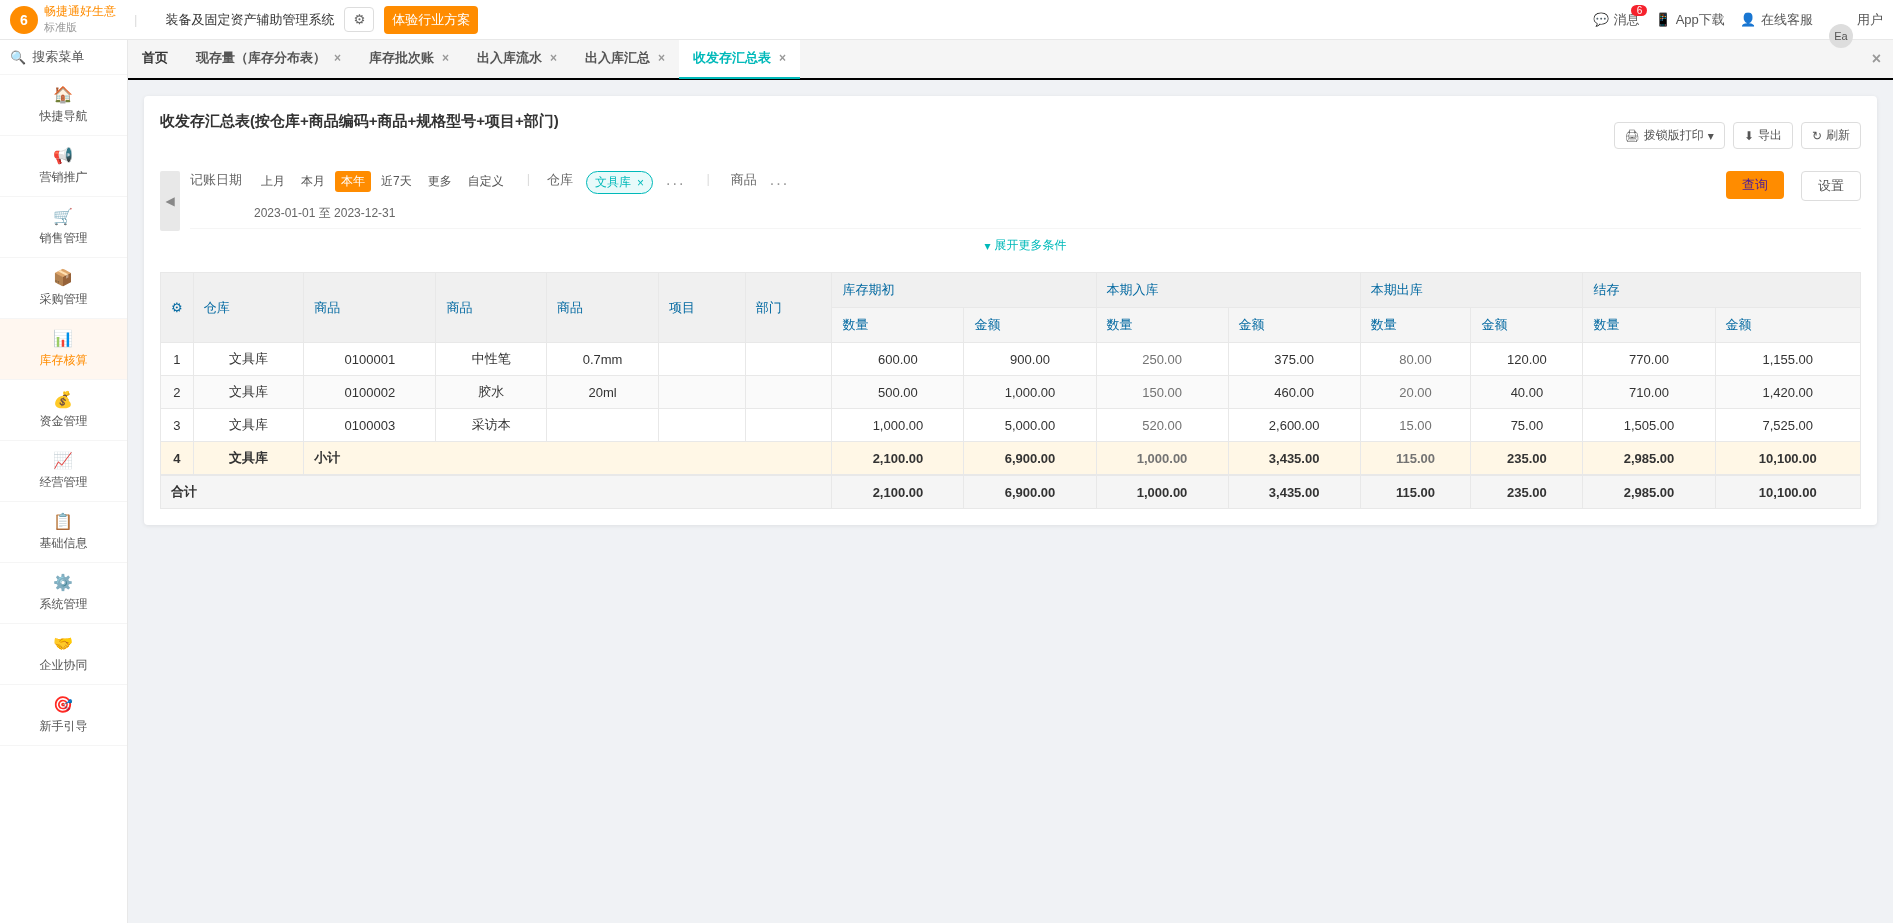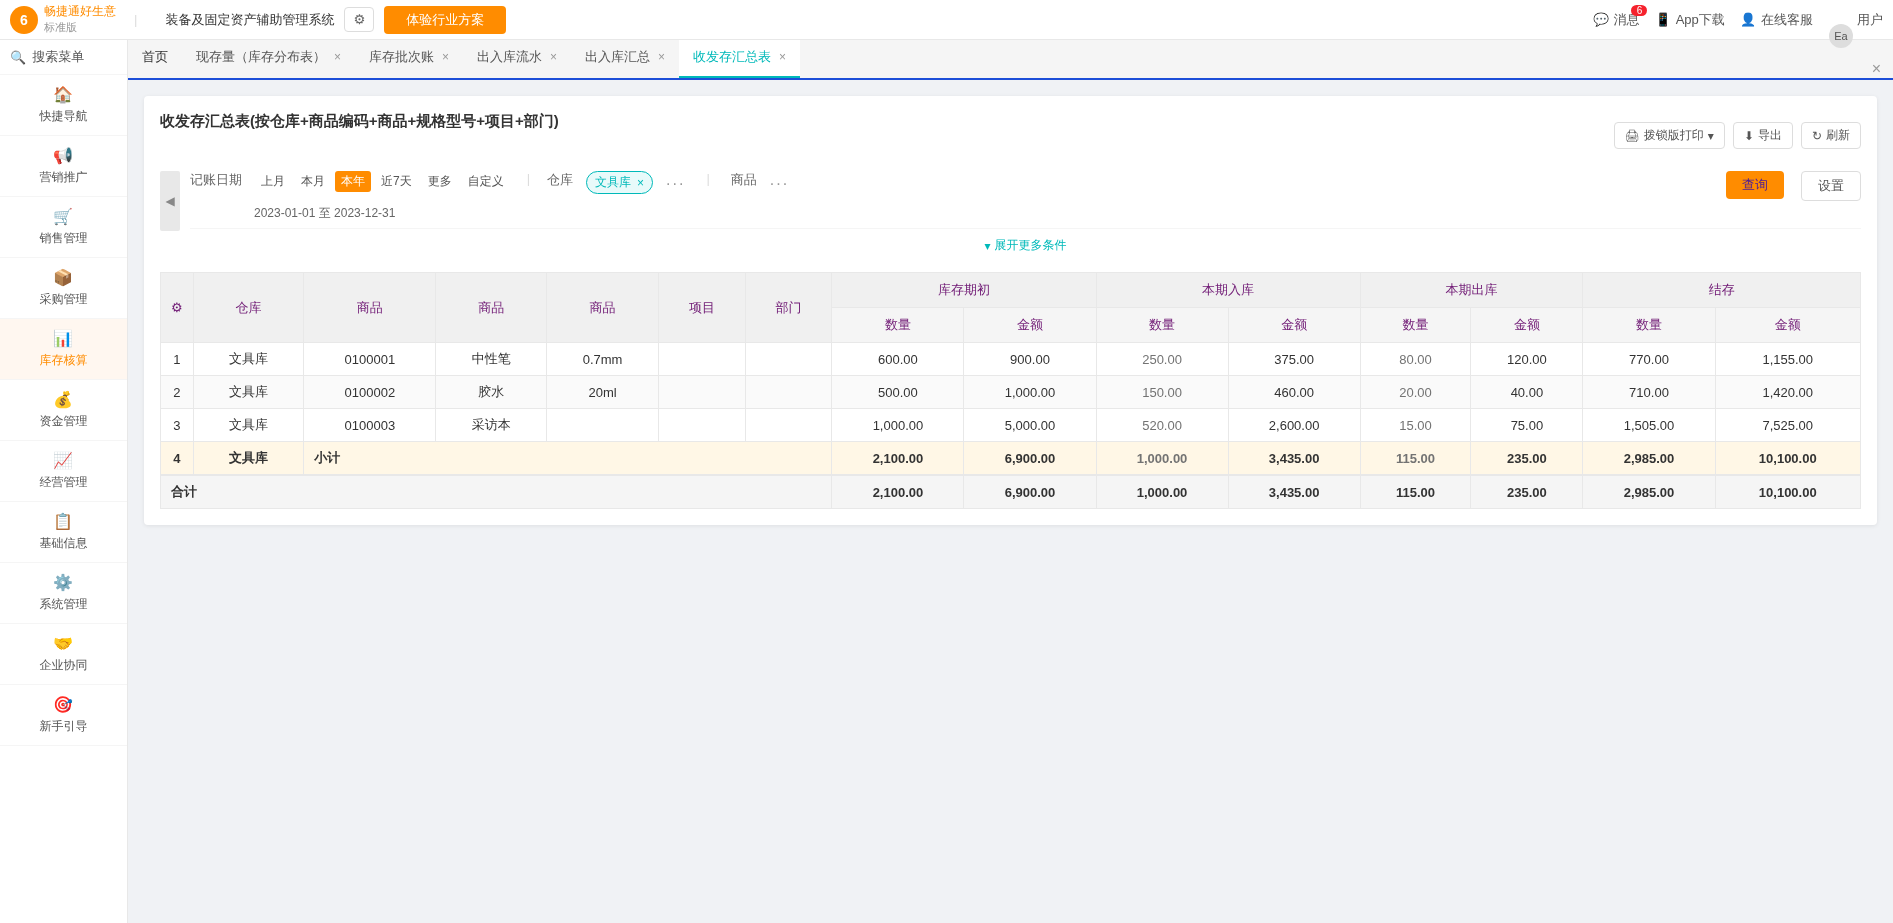--- a/index.html
+++ b/index.html
@@ -4,32 +4,32 @@
   <style>
     * { box-sizing: border-box; margin: 0; padding: 0; }
     body { font-family: 'Microsoft YaHei', Arial, sans-serif; font-size: 13px; background: #f0f2f5; color: #333; overflow: hidden; }
 
     
     .app-container { display: flex; flex-direction: column; height: 923px; width: 1893px; }
     .top-bar { height: 40px; background: #fff; display: flex; align-items: center; padding: 0 10px; border-bottom: 1px solid #e8e8e8; justify-content: space-between; flex-shrink: 0; }
     .main-layout { display: flex; flex: 1; overflow: hidden; }
     .sidebar { width: 128px; background: #fff; border-right: 1px solid #e8e8e8; display: flex; flex-direction: column; flex-shrink: 0; }
     .content-area { flex: 1; display: flex; flex-direction: column; overflow: hidden; }
-    .tab-bar { height: 40px; background: #fff; display: flex; align-items: flex-end; border-bottom: 2px solid #1d4ed8; flex-shrink: 0; padding-left: 0; }
+    .tab-bar { height: 40px; background: #fff; display: flex; align-items: center; border-bottom: 2px solid #000000; flex-shrink: 0; padding-left: 0; font-weight: bold; }
     .main-content { flex: 1; overflow: auto; padding: 16px; background: #f0f2f5; }
 
     
     .top-bar-left { display: flex; align-items: center; gap: 10px; }
     .logo-area { display: flex; align-items: center; gap: 6px; }
     .logo-icon { width: 28px; height: 28px; background: #ff8c00; border-radius: 50%; display: flex; align-items: center; justify-content: center; color: #fff; font-size: 14px; font-weight: bold; }
     .logo-text { font-size: 12px; color: #ff8c00; line-height: 1.3; }
     .logo-sub { font-size: 11px; color: #999; }
     .system-name { font-size: 13px; color: #333; margin-left: 10px; }
     .top-bar-right { display: flex; align-items: center; gap: 16px; font-size: 13px; color: #555; }
-    .top-bar-btn { background: #ff8c00; color: #fff; border: none; border-radius: 4px; padding: 5px 22px; cursor: pointer; font-size: 13px; }
+    .top-bar-btn { background: #ff8c00; color: #fff; border: none; border-radius: 4px; padding: 5px 8px; cursor: pointer; font-size: 13px; }
     .gear-btn { background: none; border: 1px solid #ddd; border-radius: 4px; padding: 4px 8px; cursor: pointer; color: #666; }
     .top-right-item { display: flex; align-items: center; gap: 4px; cursor: pointer; color: #555; position: relative; }
     .badge { background: #f5222d; color: #fff; border-radius: 10px; font-size: 10px; padding: 0 4px; min-width: 16px; text-align: center; position: absolute; top: -6px; right: -8px; }
     .user-avatar { width: 24px; height: 24px; background: #ddd; border-radius: 50%; display: flex; align-items: center; justify-content: center; font-size: 11px; margin-top: 32px; }
 
     
     .sidebar-item { display: flex; flex-direction: column; align-items: center; padding: 10px 4px; cursor: pointer; font-size: 12px; color: #555; gap: 4px; border-bottom: 1px solid #f5f5f5; }
     .sidebar-item.active { background: #fff7f0; color: #ff8c00; }
     .sidebar-icon { font-size: 16px; }
     .sidebar-search { display: flex; align-items: center; padding: 8px 10px; gap: 6px; cursor: pointer; font-size: 13px; color: #555; border-bottom: 1px solid #f5f5f5; }
@@ -55,21 +55,21 @@
     .settings-btn { background: #fff; color: #555; border: 1px solid #ddd; margin-left: 4px; }
     .expand-btn { display: flex; align-items: center; gap: 4px; color: #00b9b9; font-size: 12px; cursor: pointer; border: none; background: none; padding: 4px 8px; }
 
     .filter-row-top { display: flex; align-items: flex-start; gap: 13px; }
     .expand-row { display: flex; justify-content: center; padding: 4px 0; border-top: 1px solid #f5f5f5; margin-top: 6px; }
 
     
     .table-wrap { overflow: auto; margin-top: 10px; }
     table { width: 100%; border-collapse: collapse; font-size: 13px; }
     thead tr { background: #f5f5f5; }
-    th { padding: 8px 10px; text-align: center; border: 1px solid #e8e8e8; font-weight: 500; color: #701a75; white-space: nowrap; }
+    th { padding: 8px 10px; text-align: left; border: 1px solid #e8e8e8; font-weight: 500; color: #0369a1; white-space: nowrap; }
     td { padding: 7px 10px; text-align: center; border: 1px solid #e8e8e8; color: #333; white-space: nowrap; }
     tr:nth-child(even) td { background: #fafafa; }
     .sub-total td { font-weight: bold; background: #fff7e6 !important; }
     .total-row td { font-weight: bold; background: #f5f5f5; }
     .link-cell { color: #737373; cursor: pointer; }
     .col-group-header { background: #f0f0f0; }
 
     
     .page-actions { display: flex; gap: 8px; align-items: center; }
     .print-btn { display: flex; align-items: center; gap: 4px; border: 1px solid #ddd; background: #fff; border-radius: 4px; padding: 4px 10px; cursor: pointer; font-size: 12px; color: #555; }

